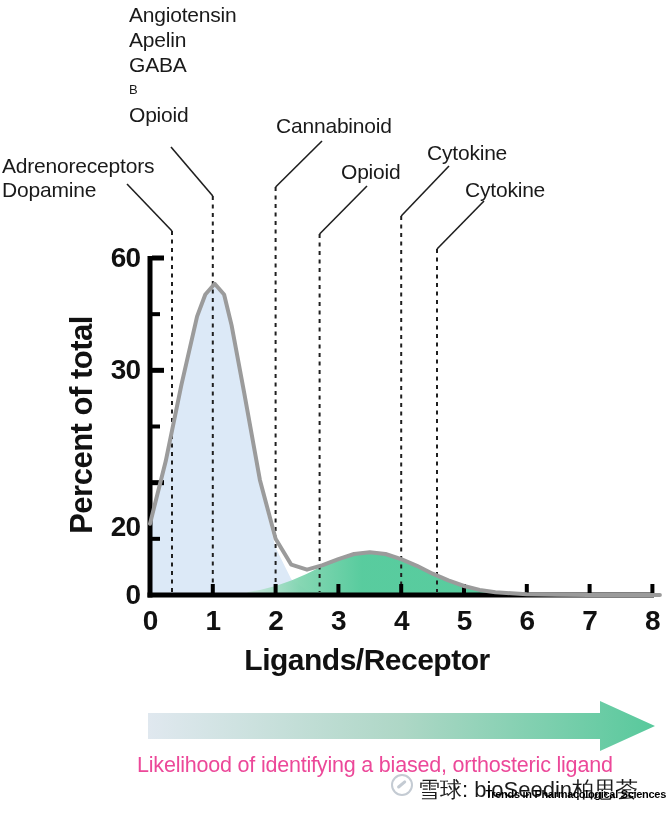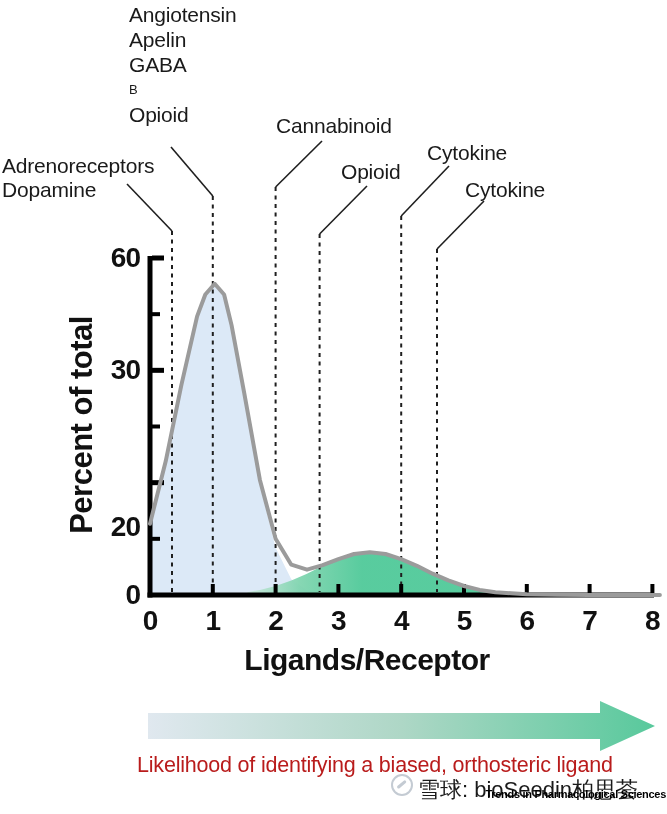--- a/index.html
+++ b/index.html
@@ -16,21 +16,21 @@
     font-size:31px;font-weight:bold;white-space:nowrap;letter-spacing:-0.5px;color:#111;
   }
   .xlabel{
     left:357px;top:643px;transform:translateX(-50%);
     font-size:30px;font-weight:bold;letter-spacing:-0.5px;white-space:nowrap;color:#111;margin-left:10px;
   }
   .ticklabel{
     position:absolute;font-size:28px;font-weight:bold;letter-spacing:-1px;color:#111;white-space:nowrap;text-align:center;
   }
   .caption{
-    left:137px;top:753px;font-size:21.5px;letter-spacing:-0.2px;white-space:nowrap;color:#b91c1c;
+    left:137px;top:753px;font-size:21.5px;letter-spacing:-0.2px;white-space:nowrap;color:#ec4899;
   }
   .journal{
     right:1px;top:788px;font-size:11px;font-weight:bold;letter-spacing:-0.3px;
     white-space:nowrap;color:#000;z-index:5;
   }
   .watermark{
     left:418px;top:775px;font-size:22px;white-space:nowrap;z-index:4;
   }
   .wm-logo{
     left:391px;top:774px;width:18px;height:18px;border-radius:50%;

